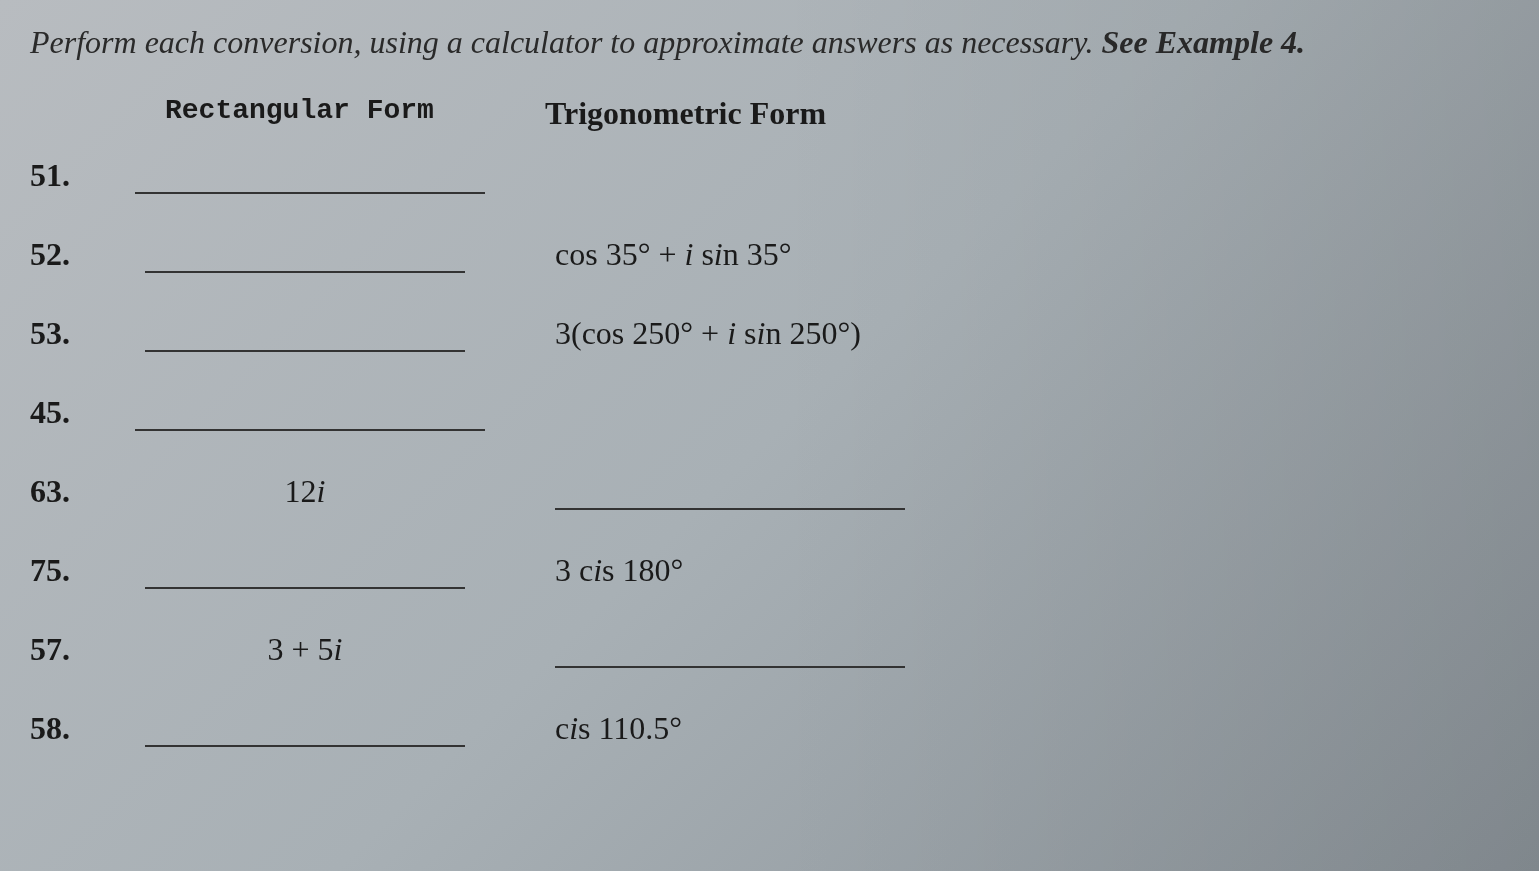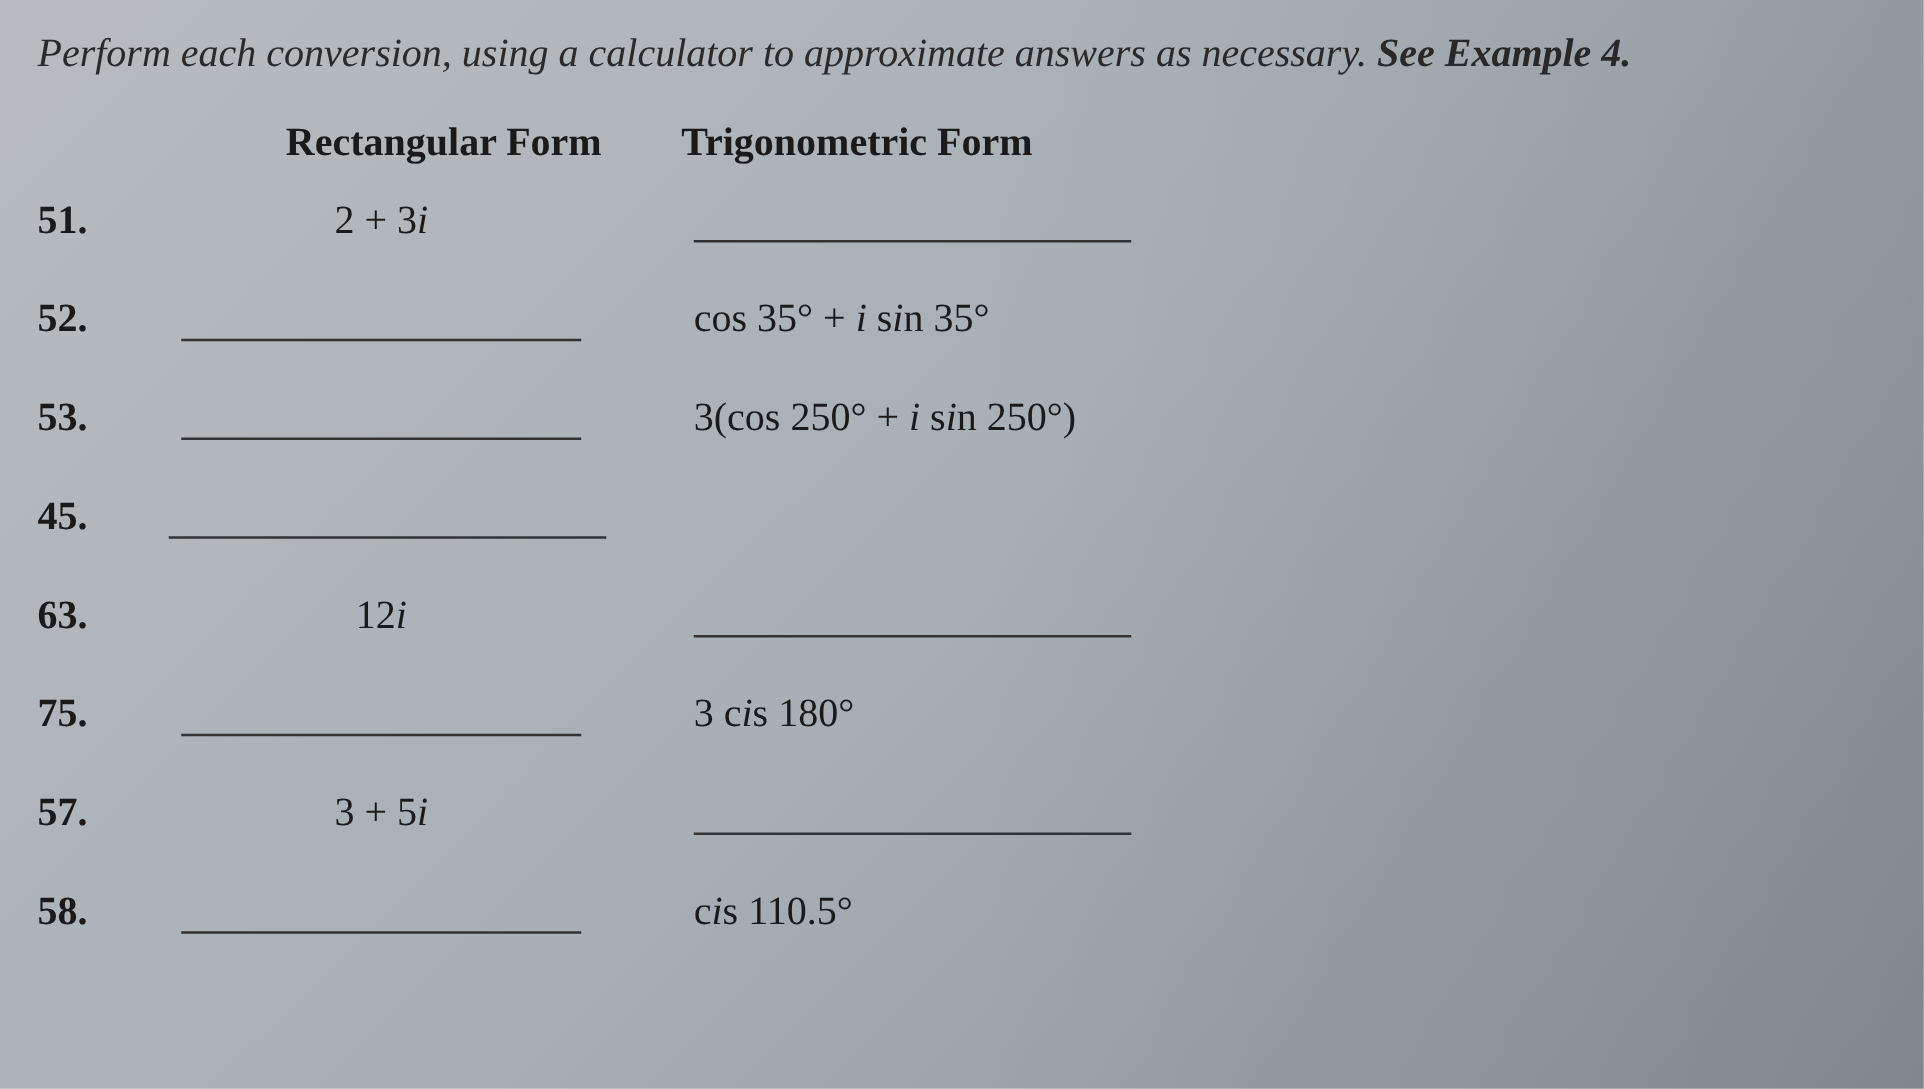--- a/index.html
+++ b/index.html
@@ -40,24 +40,25 @@
     }
     .headers {
       display: flex;
       margin-bottom: 25px;
     }
     .header-num {
       width: 95px;
     }
     .header-rect {
       width: 420px;
-      font-size: 32px;
+      font-size: 28px;
       font-weight: bold;
-      text-align: center;
+      text-align: left;
       padding-left: 40px;
+      font-family: Liberation Mono, monospace;
     }
     .header-trig {
       flex: 1;
       font-size: 32px;
       font-weight: bold;
       text-align: left;
     }
     .row {
       display: flex;
       align-items: baseline;
@@ -102,21 +103,20 @@
 
 <div class="headers">
   <div class="header-num"></div>
   <div class="header-rect">Rectangular Form</div>
   <div class="header-trig">Trigonometric Form</div>
 </div>
 
 <div id="problems-container">
     <div class="row">
       <div class="number">51.</div>
-      <div class="rect-col">2 + 3<span class="math-italic">i</span></div>
       <div class="trig-col"><span class="blank-line"></span></div>
     </div>
     <div class="row">
       <div class="number">52.</div>
       <div class="rect-col"><span class="blank-line"></span></div>
       <div class="trig-col">cos 35° + <span class="math-italic">i</span> s<span class="math-italic">i</span>n 35°</div>
     </div>
     <div class="row">
       <div class="number">53.</div>
       <div class="rect-col"><span class="blank-line"></span></div>

